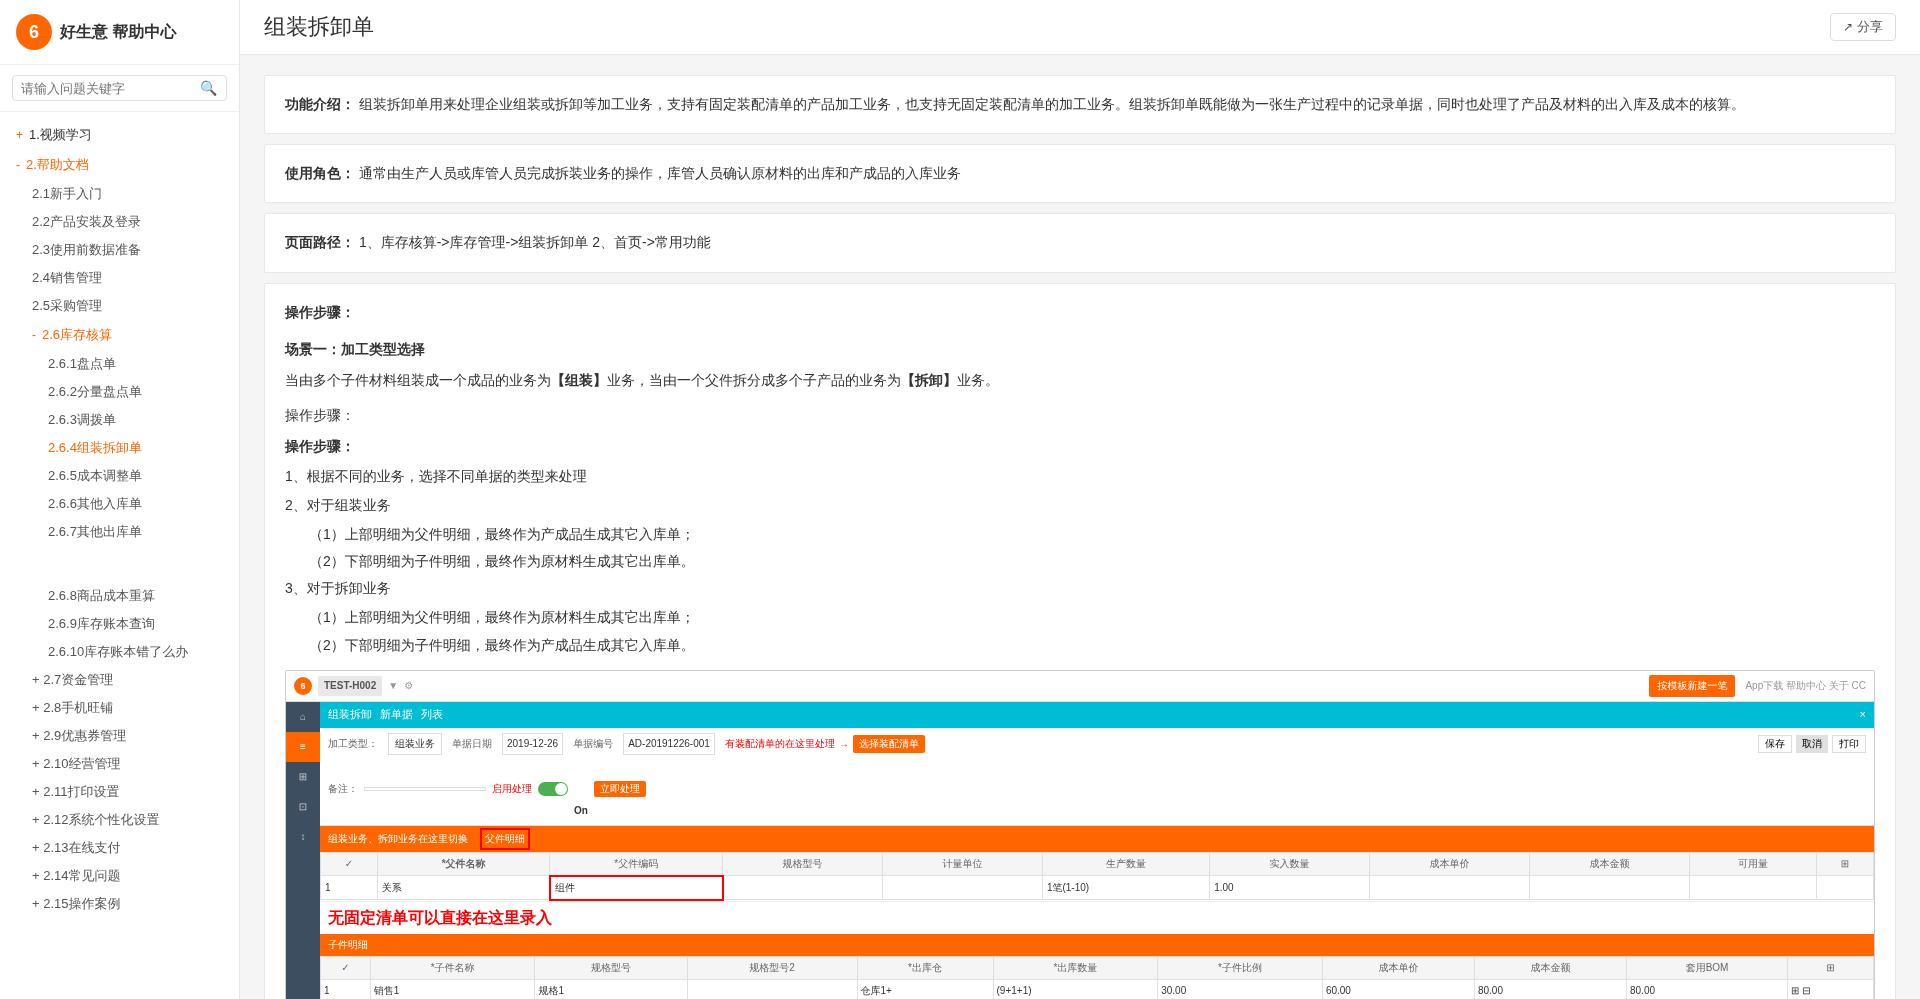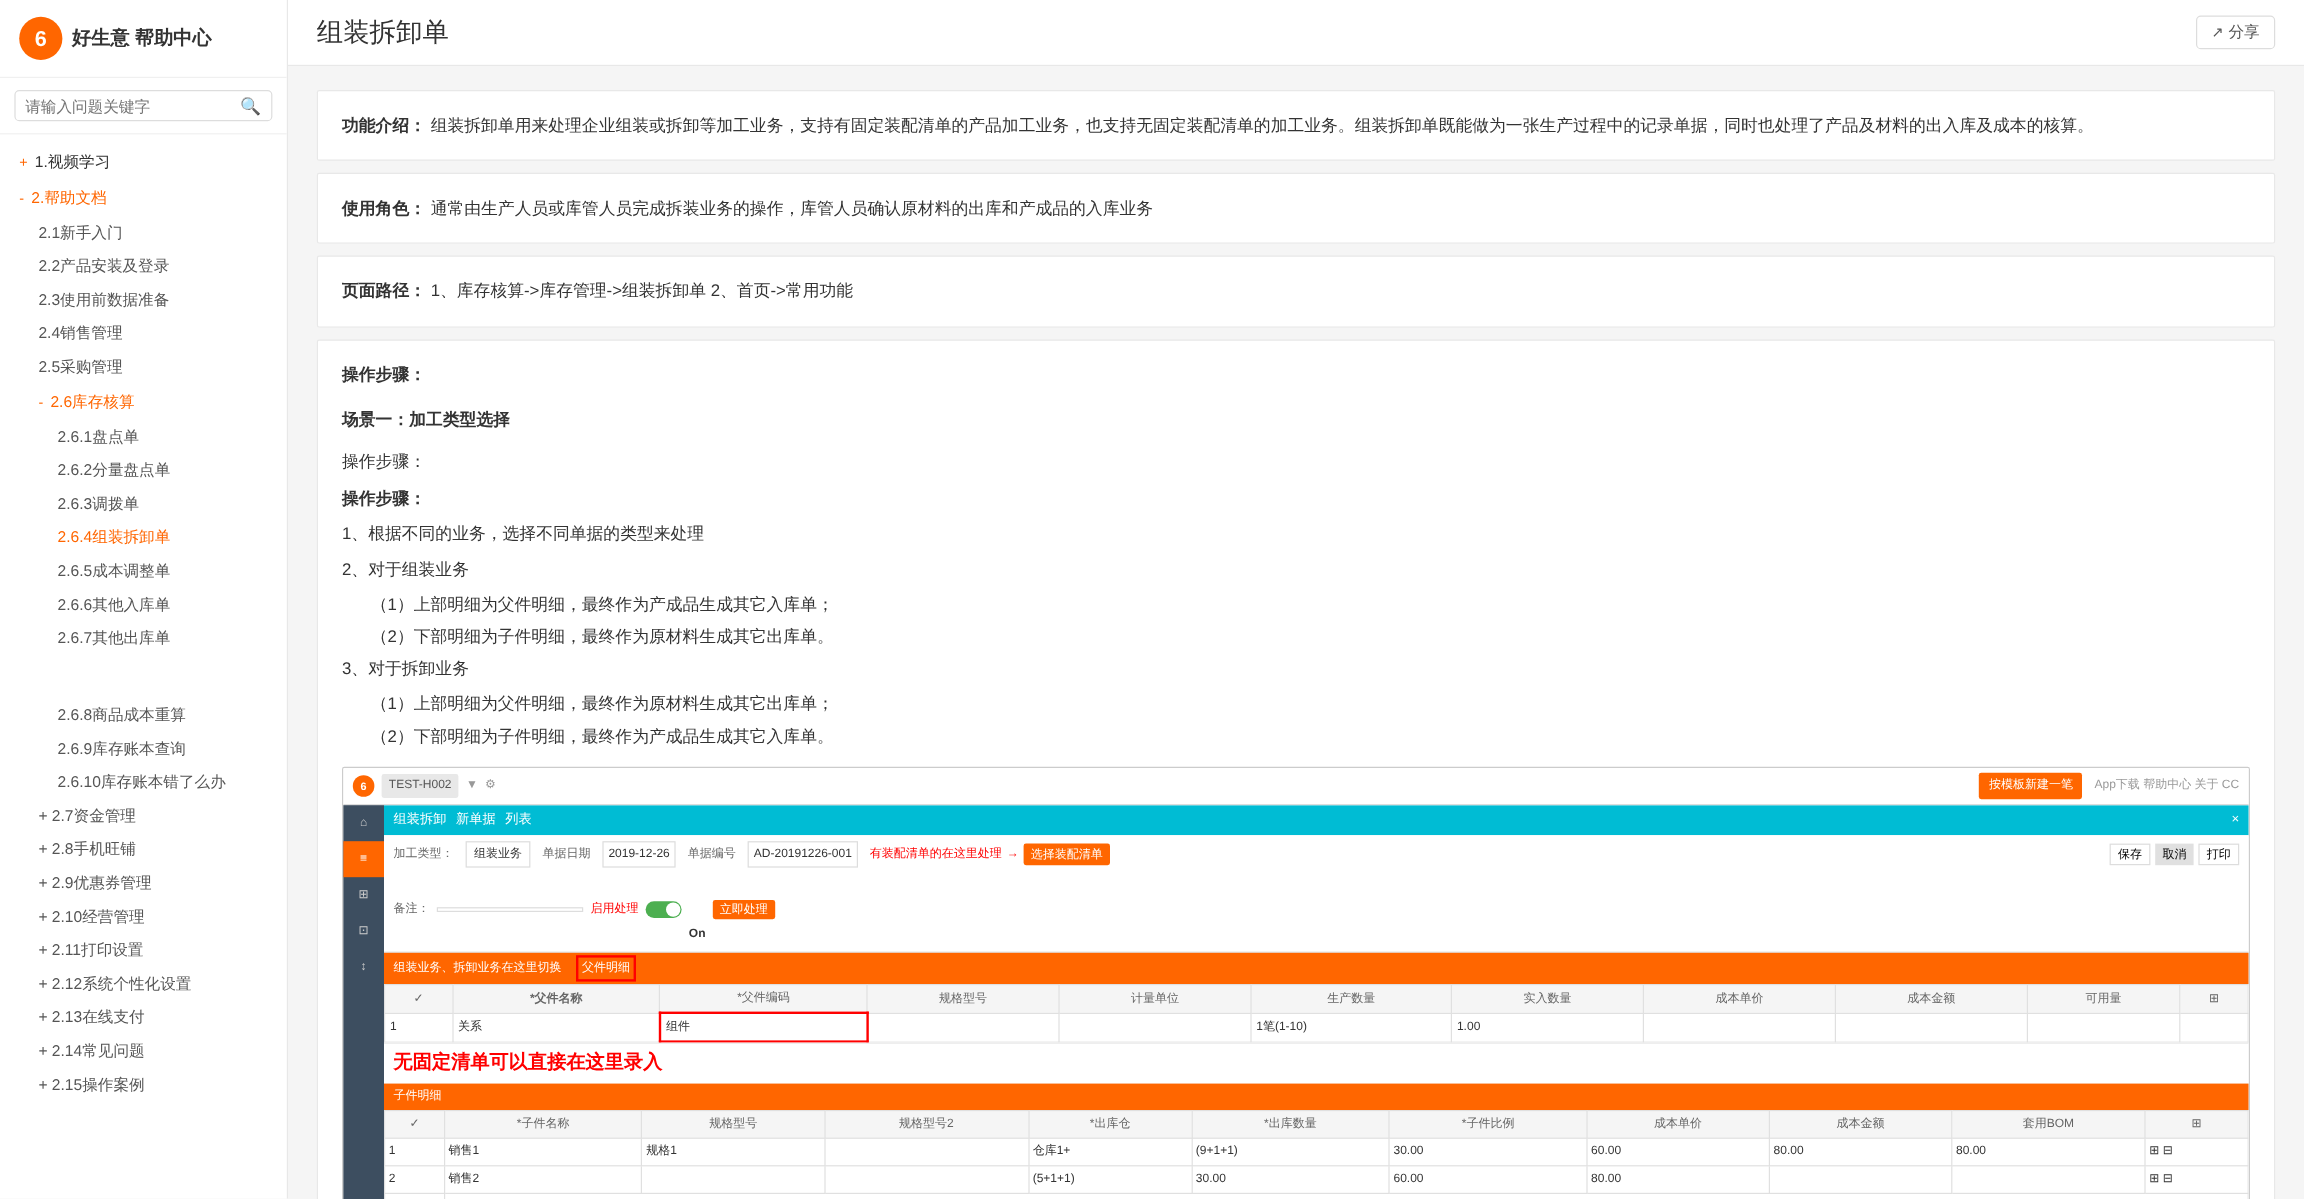--- a/index.html
+++ b/index.html
@@ -239,20 +239,21 @@
       font-weight: bold;
       flex-shrink: 0;
     }
 
     .test-badge {
       background: #e0e0e0;
       padding: 1px 6px;
       border-radius: 2px;
       font-size: 10px;
       color: #555;
+      font-weight: bold;
     }
 
     .orange-btn {
       background: #f60;
       color: #fff;
       padding: 2px 8px;
       border-radius: 2px;
       font-size: 10px;
       white-space: nowrap;
     }
@@ -363,20 +364,23 @@
       </p>
     </div>
 
     <div class="content-card">
       <div class="section-title">操作步骤：</div>
 
       <div class="scene-title">
         <span>场景一：加工类型选择</span>
       </div>
 
+      <p>
+        当由多个子件材料组装成一个成品的业务为<span class="bracket-bold">【组装】</span>业务，当由一个父件拆分成多个子产品的业务为<span class="bracket-bold">【拆卸】</span>业务。
+      </p>
 
       <div style="margin-top:10px;">操作步骤：</div>
       <div style="font-weight:bold;margin:6px 0 4px 0;">操作步骤：</div>
 
       <div class="step-list">
         <div class="step-item">1、根据不同的业务，选择不同单据的类型来处理</div>
         <div class="step-item">2、对于组装业务</div>
         <div class="sub-step">（1）上部明细为父件明细，最终作为产成品生成其它入库单；</div>
         <div class="sub-step">（2）下部明细为子件明细，最终作为原材料生成其它出库单。</div>
         <div class="step-item">3、对于拆卸业务</div>

